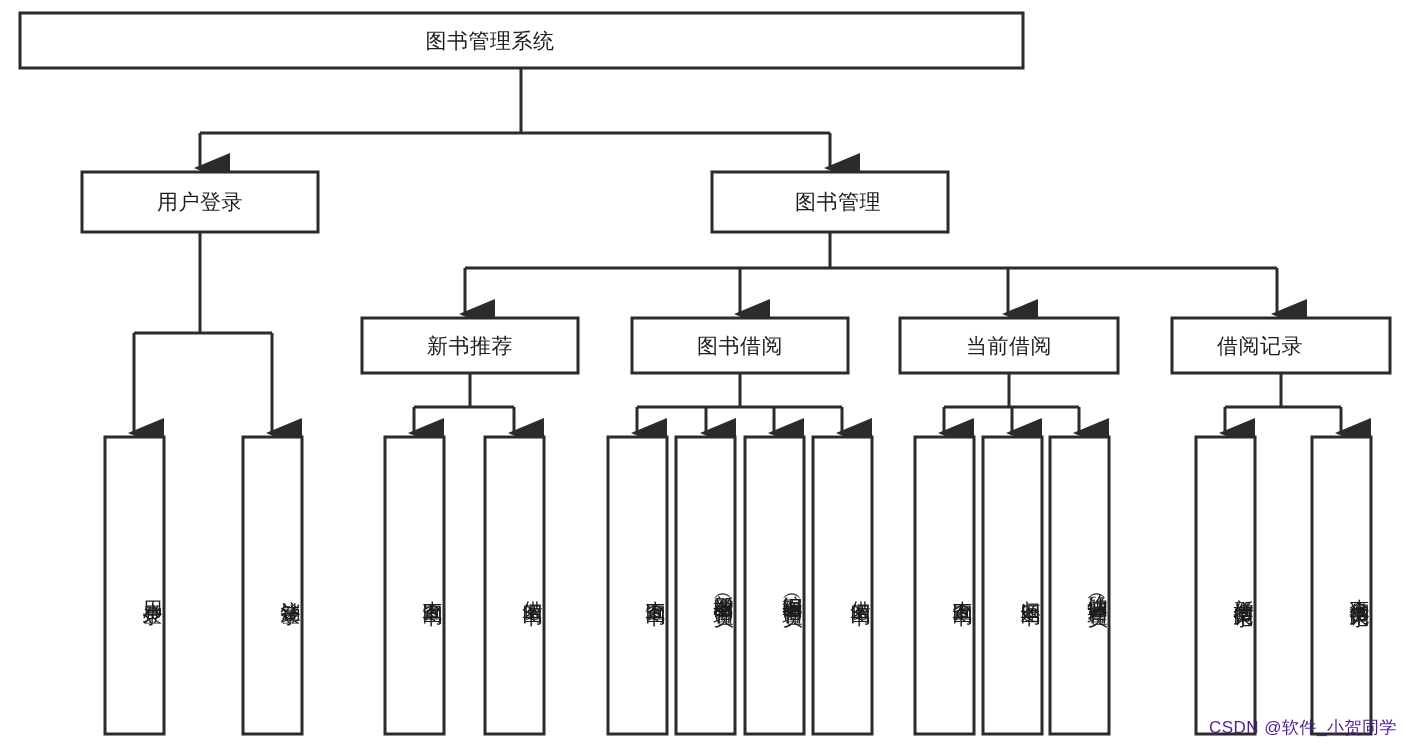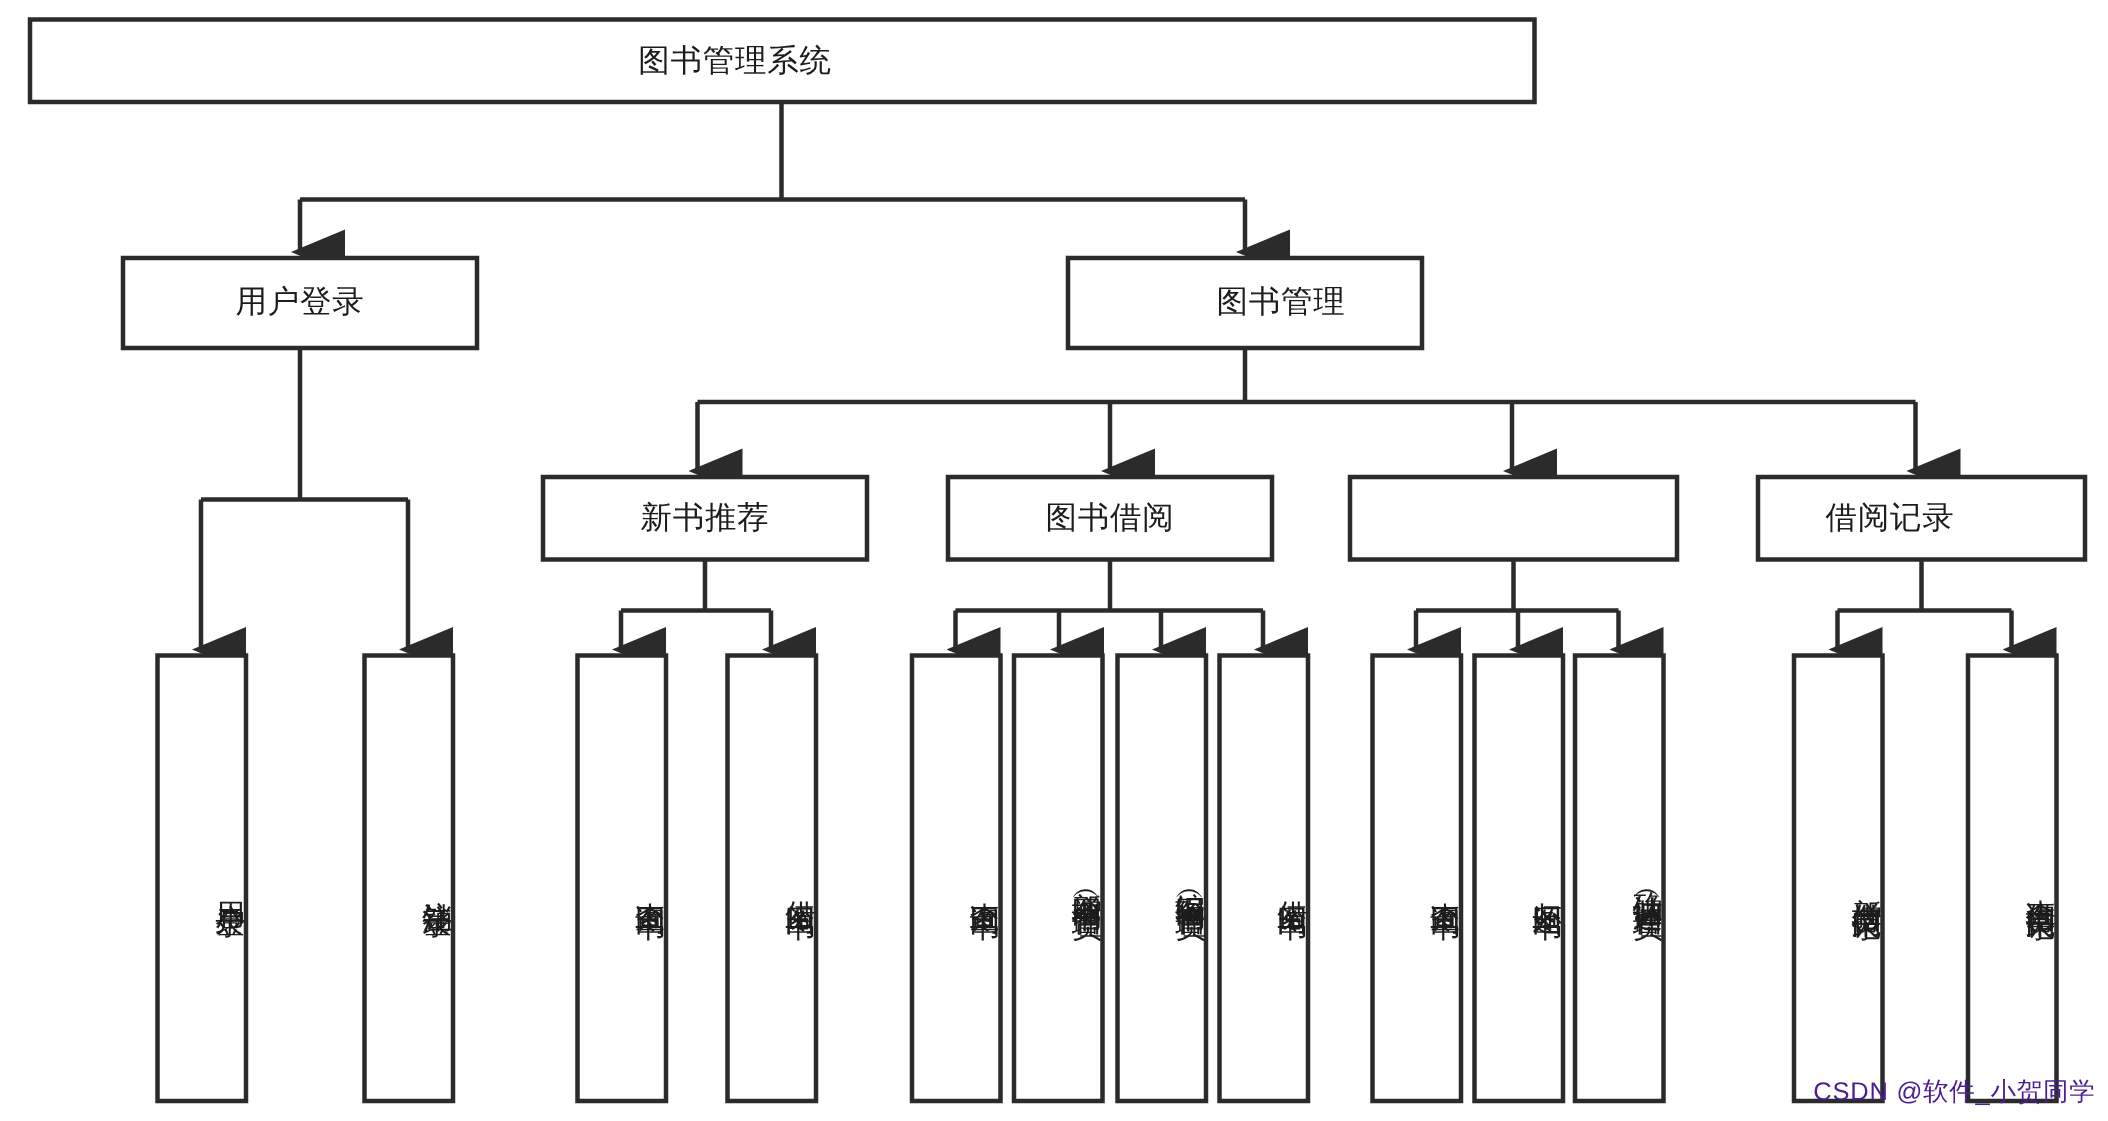--- a/index.html
+++ b/index.html
@@ -146,24 +146,25 @@
     <rect class="node-rect" x="915" y="437" width="59" height="297"></rect>
     <rect class="node-rect" x="983" y="437" width="59" height="297"></rect>
     <rect class="node-rect" x="1050" y="437" width="59" height="297"></rect>
     <rect class="node-rect" x="1196" y="437" width="59" height="297"></rect>
     <rect class="node-rect" x="1312" y="437" width="59" height="297"></rect>
   </svg>
 
   <div class="node-label" style="left:20px; top:13px; width:940px; height:55px;border-radius:10px;">图书管理系统</div>
 
   <div class="node-label" style="left:82px; top:172px; width:236px; height:60px;">用户登录</div>
-  <div class="node-label" style="left:736px; top:172px; width:236px; height:60px;">图书管理</div>
+  <div class="node-label" style="left:720px; top:172px; width:236px; height:60px;">图书管理</div>
 
   <div class="node-label" style="left:632px; top:318px; width:216px; height:55px;">图书借阅</div>
   <div class="node-label" style="left:362px; top:318px; width:216px; height:55px;">新书推荐</div>
+  <div class="node-label" style="left:900px; top:318px; width:218px; height:55px;">当前借阅</div>
   <div class="node-label" style="left:1172px; top:318px; width:176px; height:55px;">借阅记录</div>
 
   <div class="node-label vertical" style="left:105px; top:437px; width:59px; height:297px;">用户登录</div>
   <div class="node-label vertical" style="left:243px; top:437px; width:59px; height:297px;">注销登录</div>
   <div class="node-label vertical" style="left:385px; top:437px; width:59px; height:297px;">查询图书</div>
   <div class="node-label vertical" style="left:485px; top:437px; width:59px; height:297px;">借阅图书</div>
   <div class="node-label vertical" style="left:608px; top:437px; width:59px; height:297px;">查询图书</div>
   <div class="node-label vertical tall" style="left:676px; top:437px; width:59px; height:297px;">新增图书（管理员）</div>
   <div class="node-label vertical tall" style="left:745px; top:437px; width:59px; height:297px;">编辑图书（管理员）</div>
   <div class="node-label vertical" style="left:813px; top:437px; width:59px; height:297px;">借阅图书</div>

